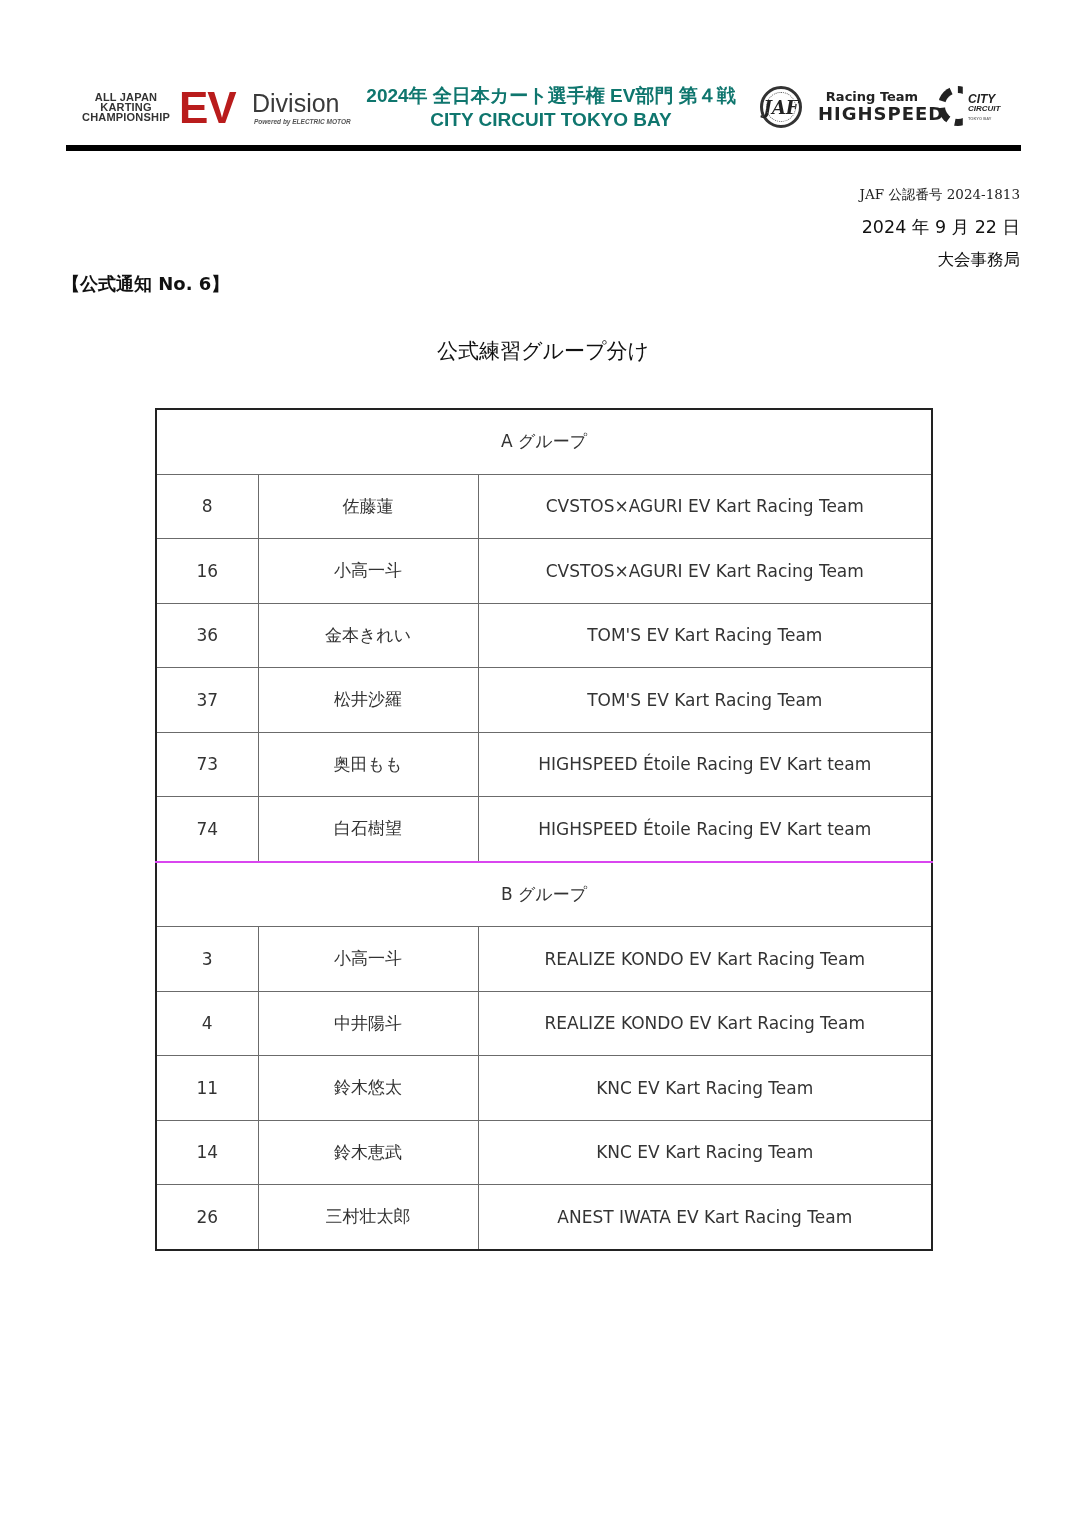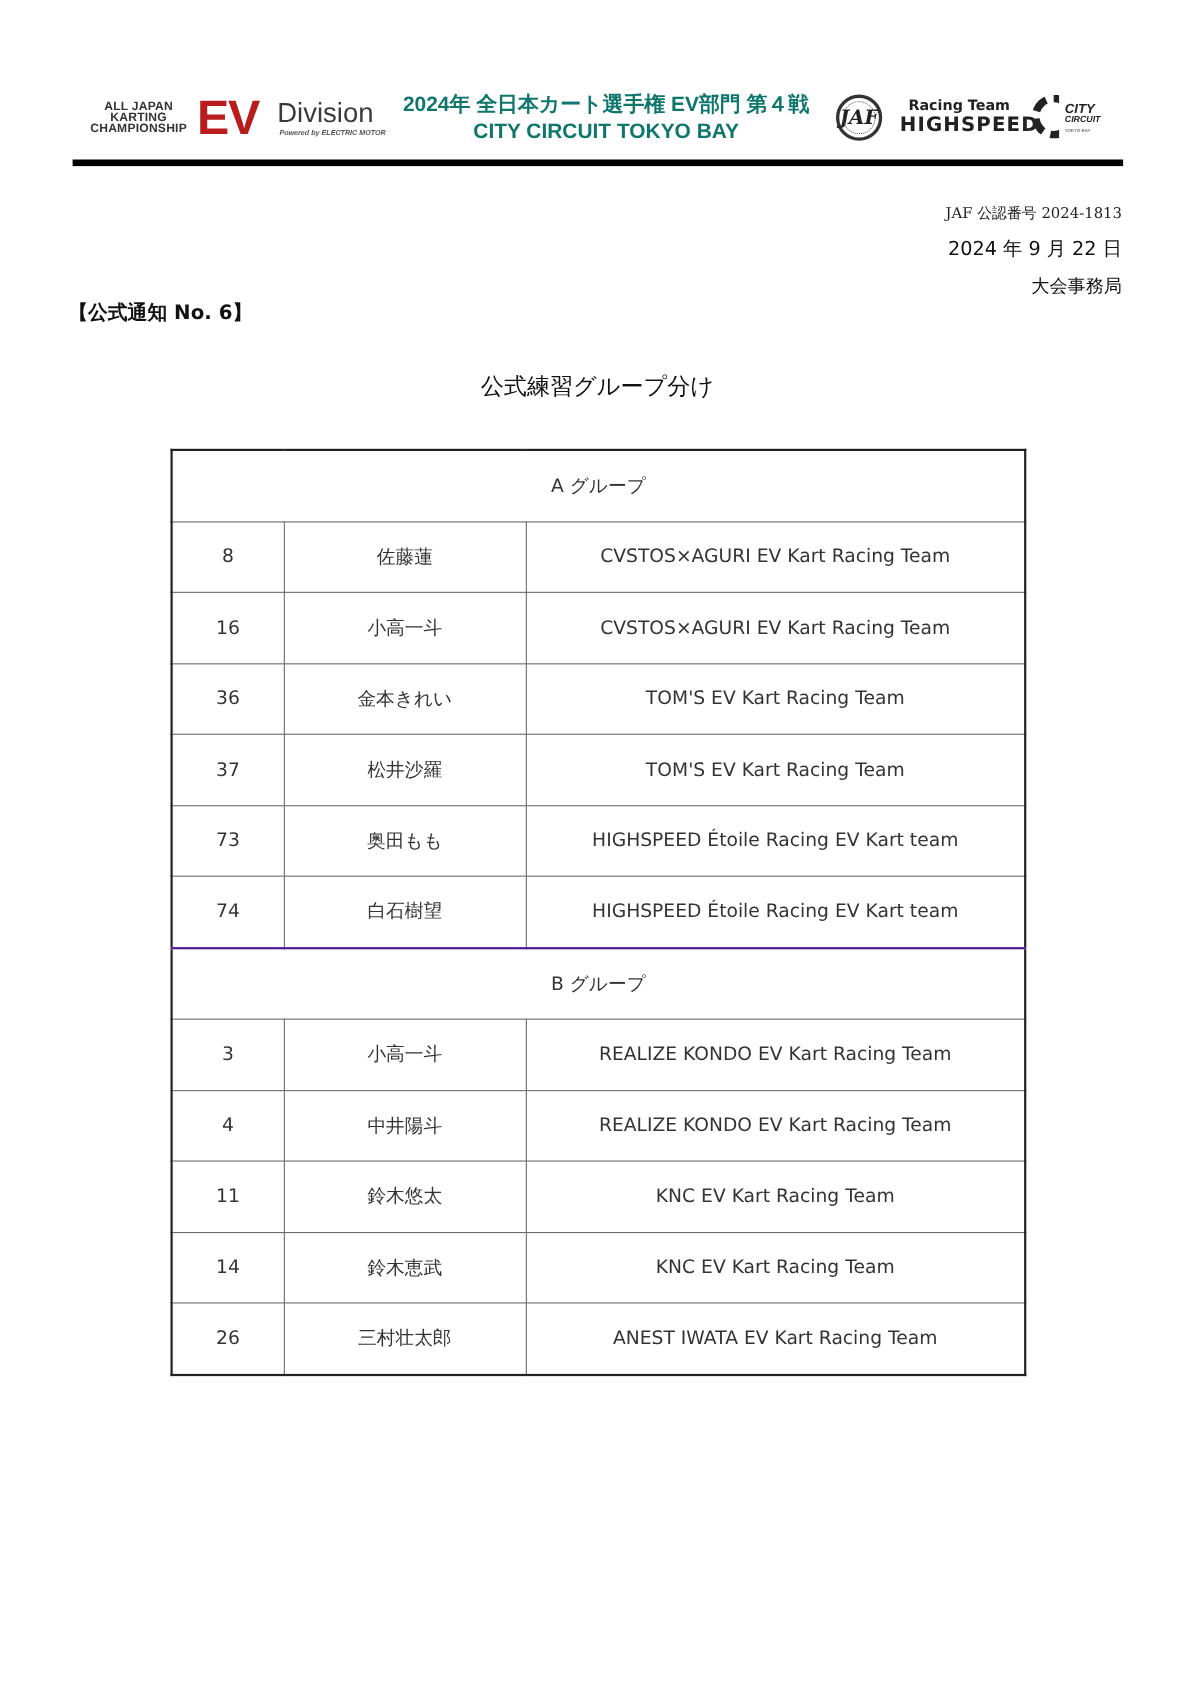--- a/index.html
+++ b/index.html
@@ -51,21 +51,21 @@
 
   .notice { position: absolute; left: 62px; top: 272px; font-size: 18px; font-weight: bold; color: #111; }
   .doc-title { position: absolute; left: 0; width: 1086px; top: 337px; text-align: center; font-size: 21px; color: #111; }
 
   
   table.groups { position: absolute; left: 155px; top: 408px; width: 776px; border-collapse: collapse;
                  border: 2px solid #222; table-layout: fixed; }
   table.groups td { border: 1.5px solid #6b6b6b; height: 63.5px; padding: 0; text-align: center; vertical-align: middle;
                     font-family: "DejaVu Sans", sans-serif; font-size: 17px; color: #333; }
   table.groups td.grp { font-size: 17px; color: #333; }
-  table.groups tr.grp-b td { border-top: 2px solid #4c1d95; }
+  table.groups tr.grp-b td { border-top: 2px solid #d946ef; }
   col.c-no { width: 102px; } col.c-name { width: 220px; } col.c-team { width: 454px; }
 </style>
 </head>
 <body>
 
 <div class="header">
   <div class="logo-ev">
     <div class="small">
       <div>ALL JAPAN</div>
       <div>KARTING</div>

